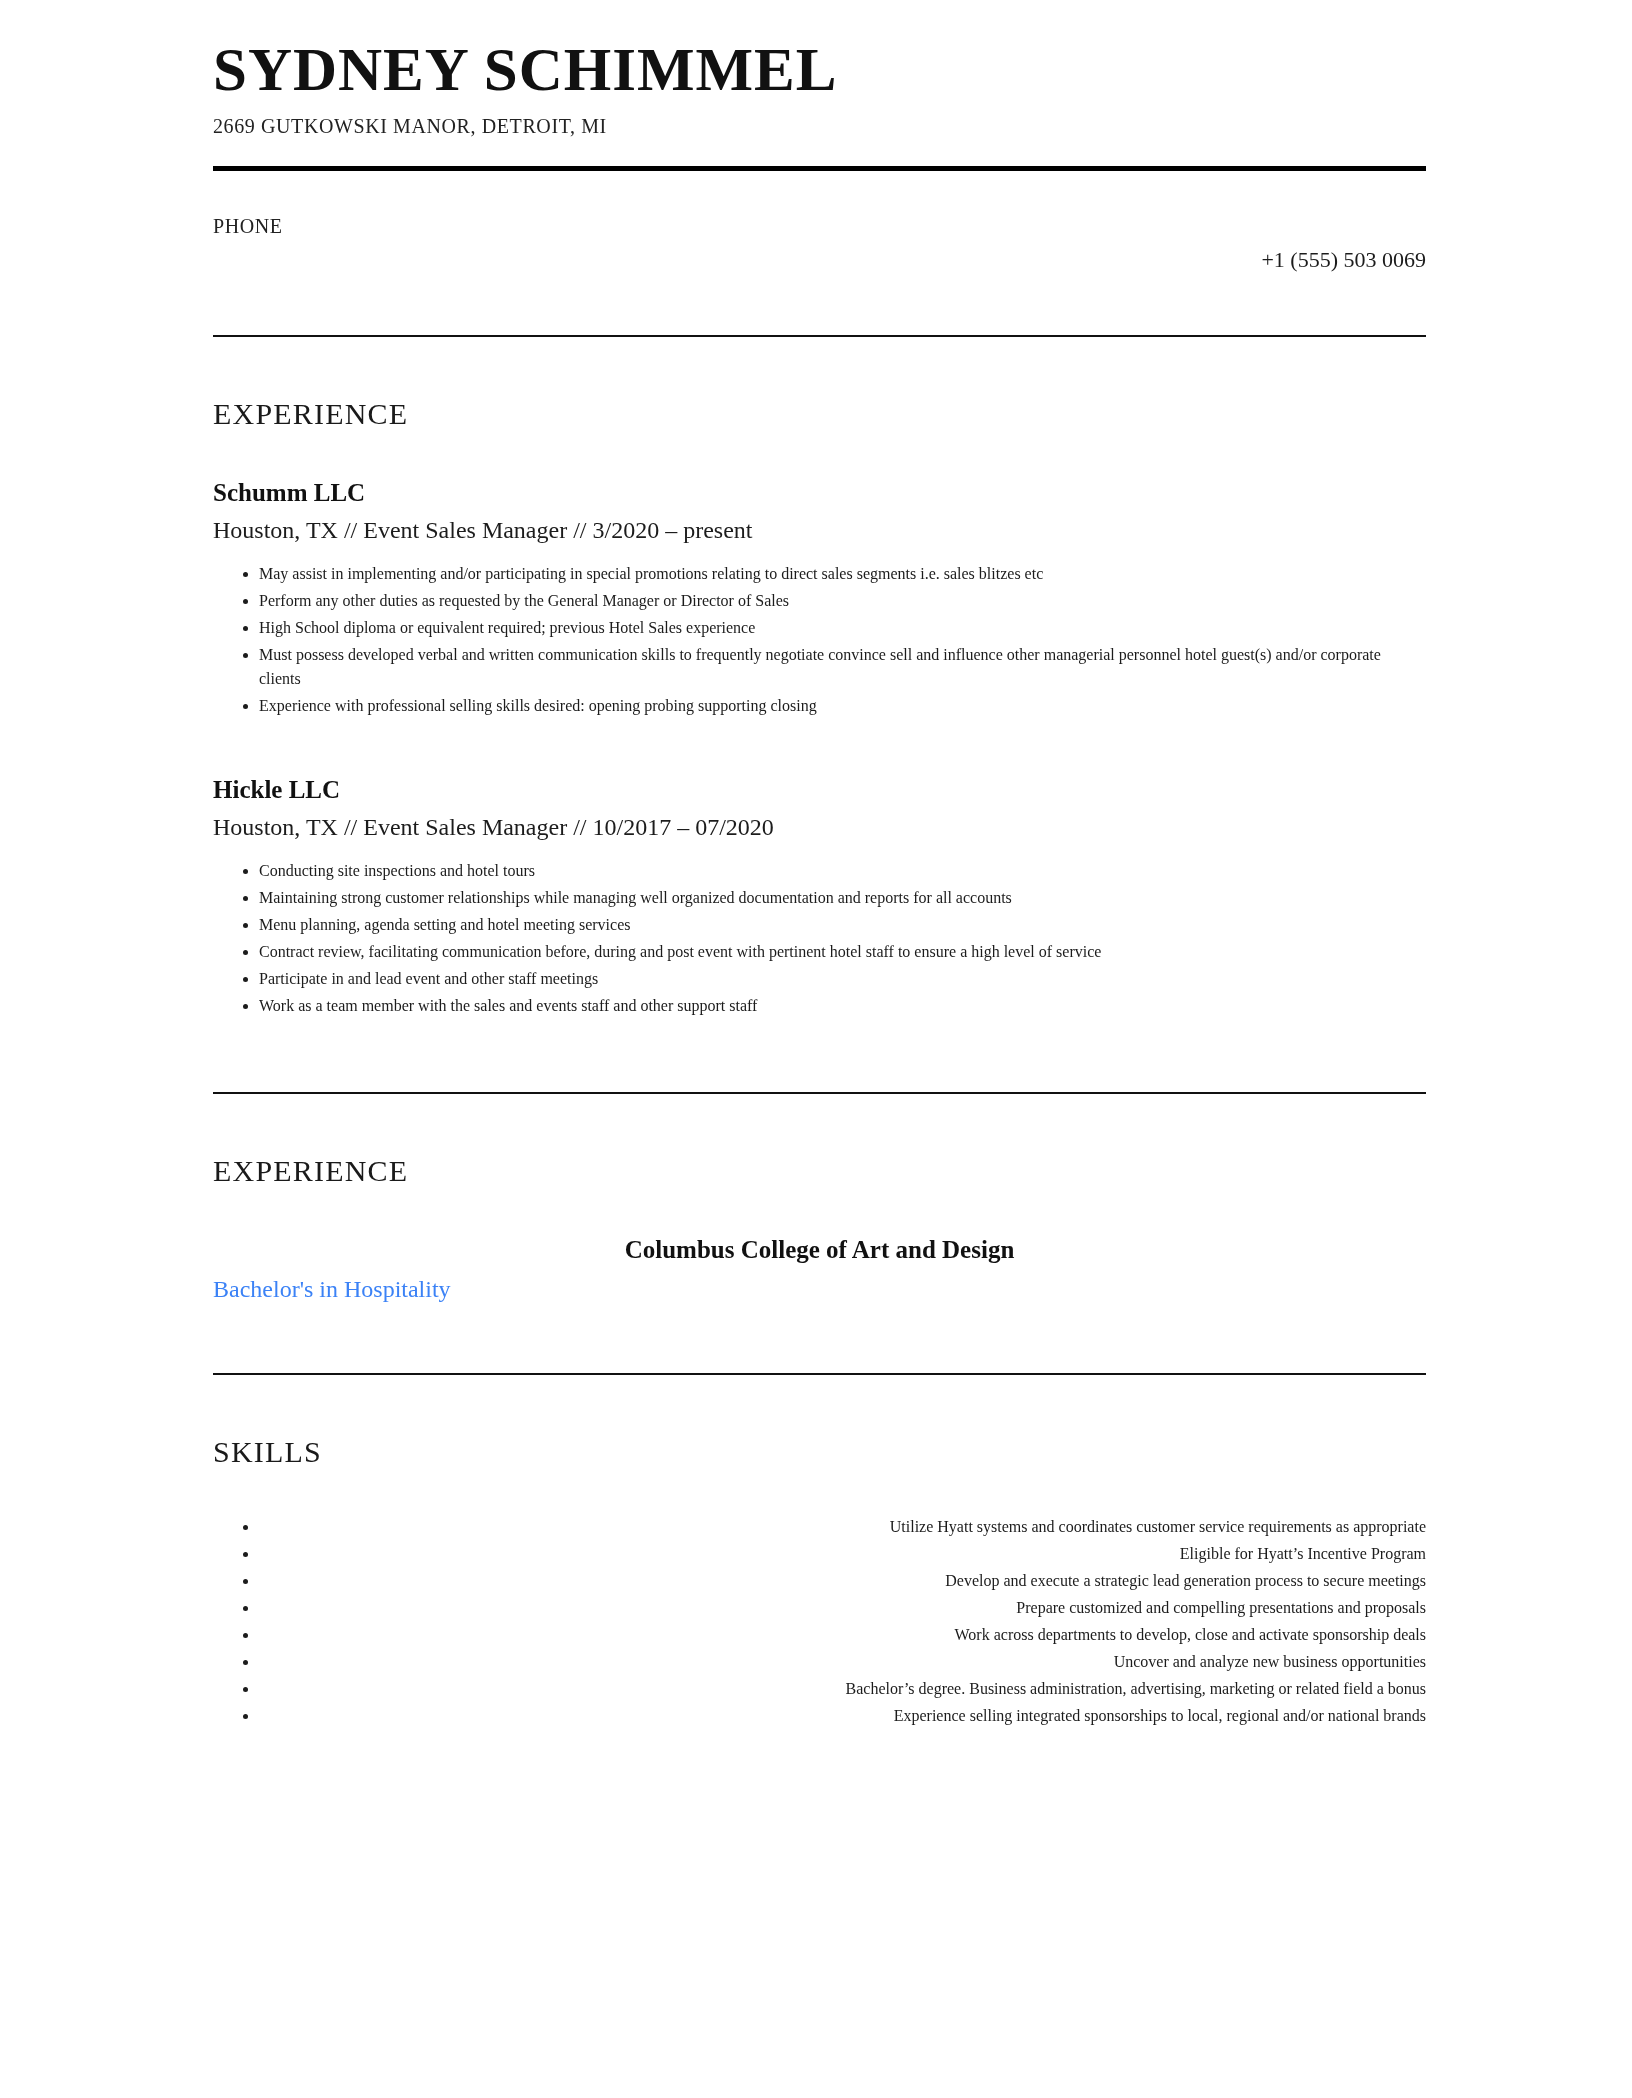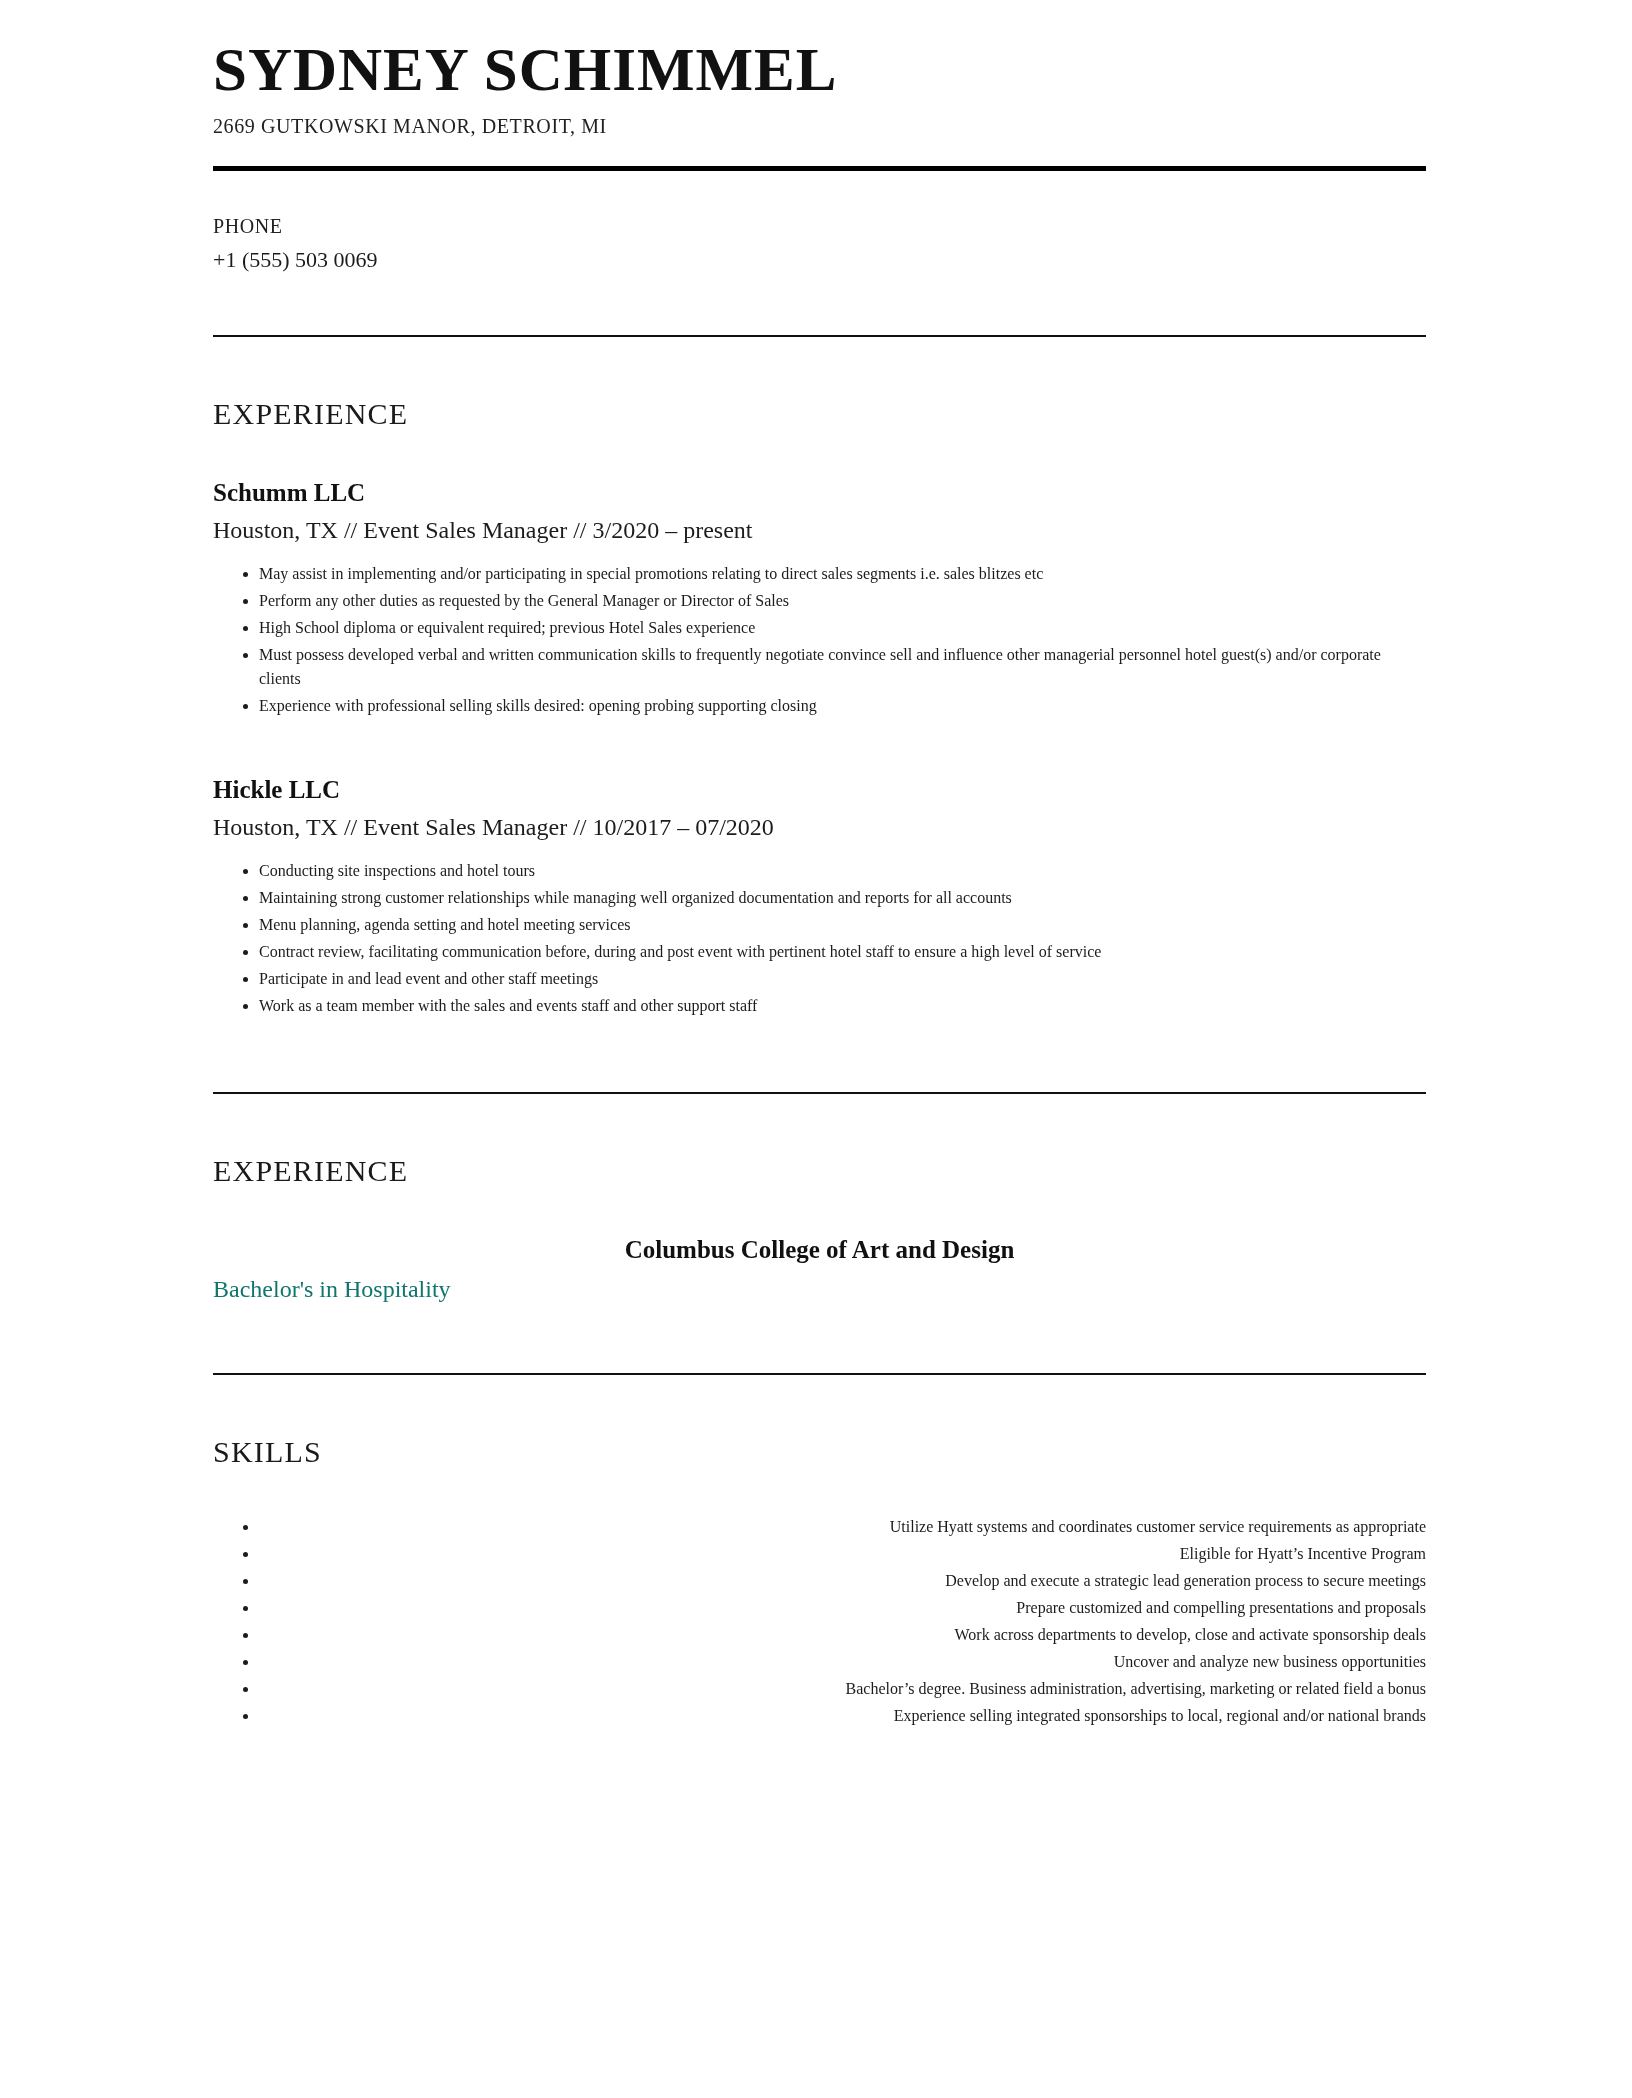--- a/index.html
+++ b/index.html
@@ -48,20 +48,21 @@
   }
   .contact-label {
     font-size: 20px;
     letter-spacing: 0.6px;
     color: #222222;
   }
   .contact-value {
     font-size: 22px;
     margin-top: 9px;
     color: #1c1c1c;
+    text-align: right;
   }
   .rule-after-contact { margin-top: 62px; }
 
   
   .section-heading {
     font-size: 30px;
     font-weight: 400;
     letter-spacing: 1.2px;
     margin: 60px 0 0 0;
     color: #1a1a1a;
@@ -94,21 +95,21 @@
   .school {
     font-size: 25px;
     font-weight: 700;
     margin-top: 48px;
     color: #111111;
     text-align: center;
   }
   .degree {
     font-size: 24px;
     margin-top: 12px;
-    color: #0f766e;
+    color: #3b82f6;
   }
   .edu-rule { margin-top: 70px; }
 
   .skills-list { margin-top: 46px !important; text-align: right; }
 </style>
 </head>
 <body>
 
 <div class="page">
 

